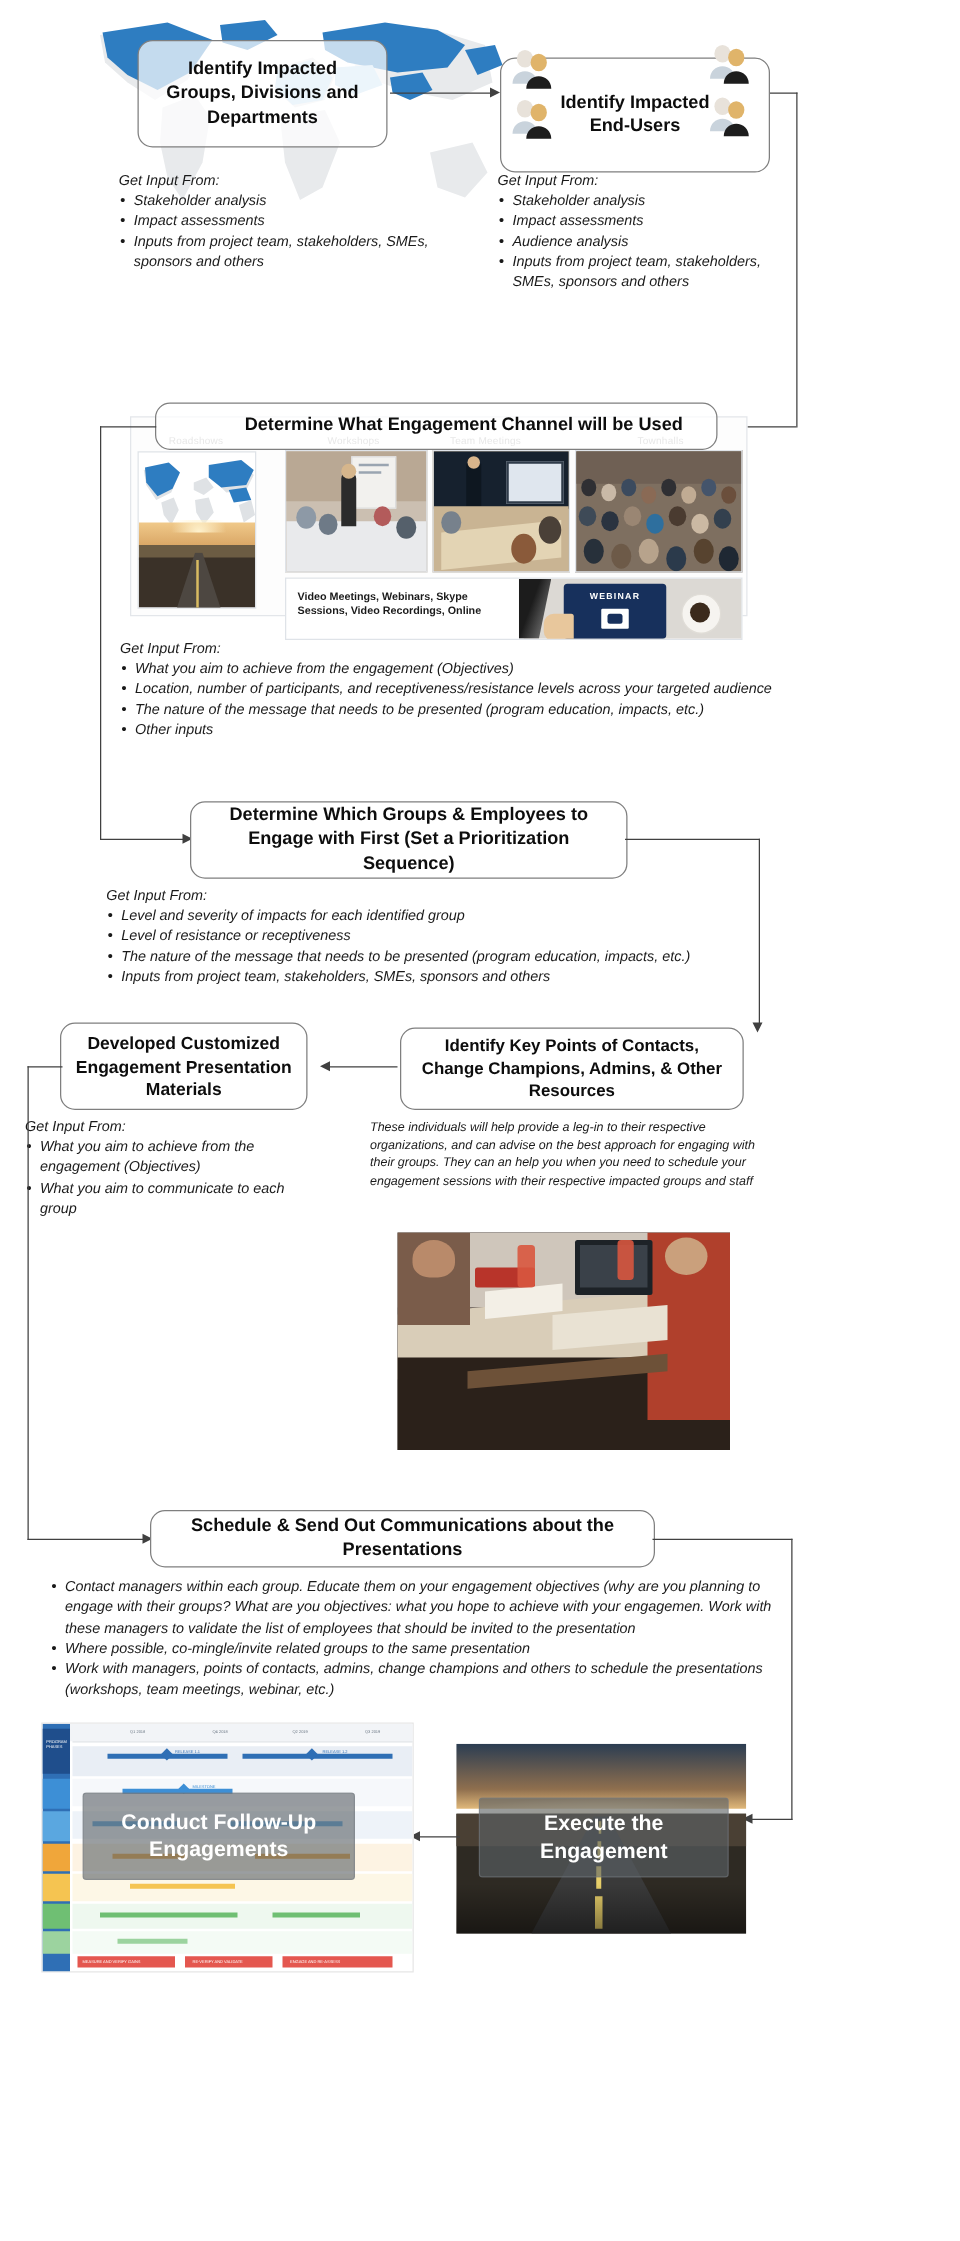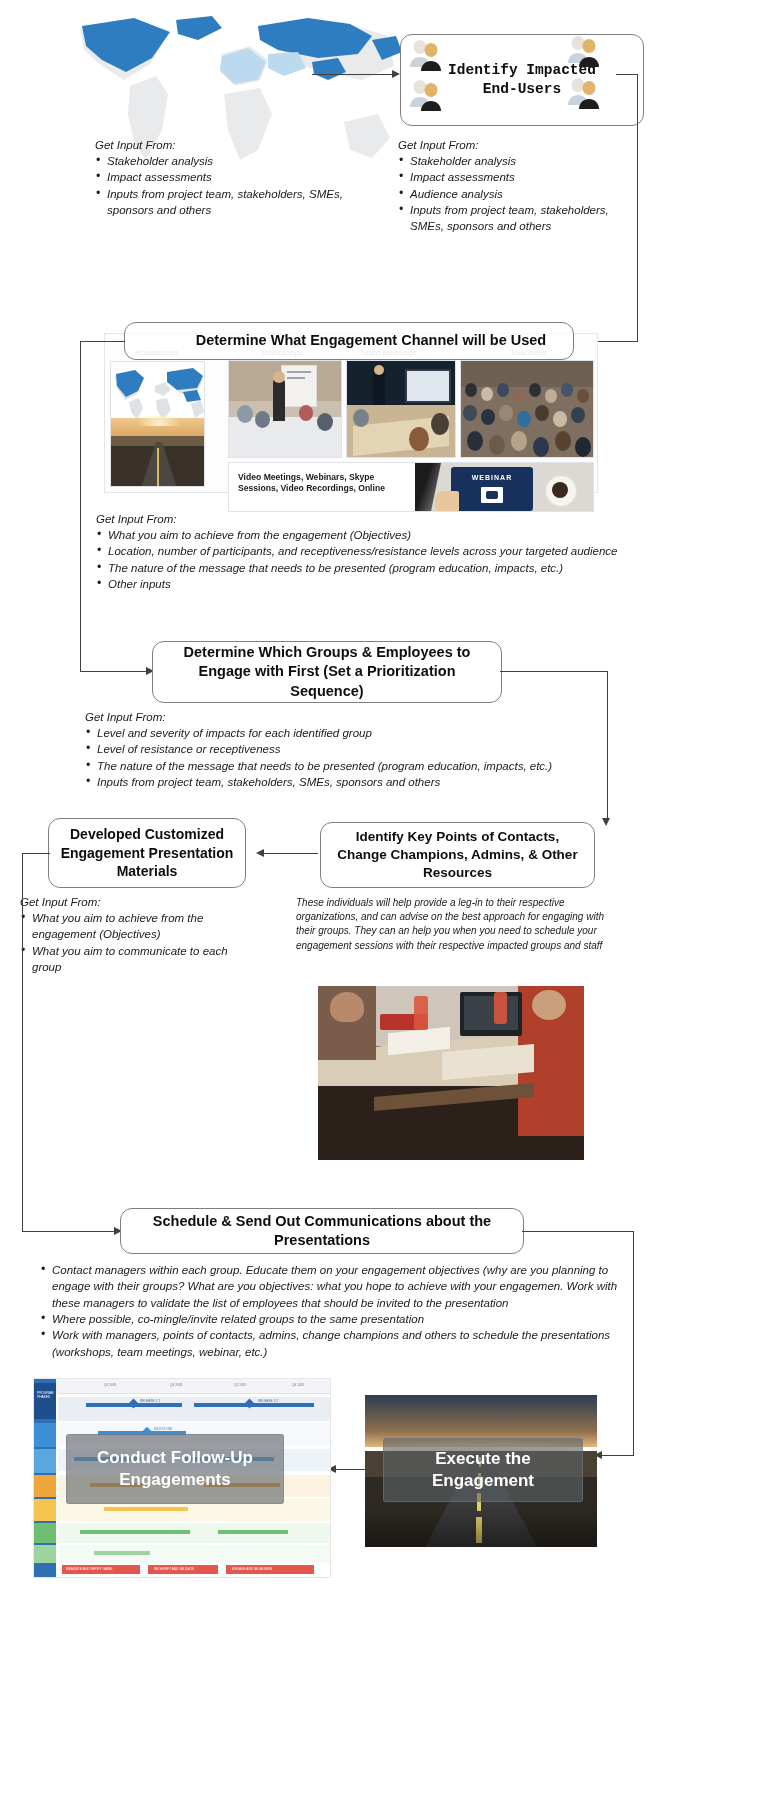--- a/index.html
+++ b/index.html
@@ -109,34 +109,37 @@
         <path d="M240 52 L266 48 L274 62 L256 70 L242 64 Z"></path>
         <path d="M300 30 L324 26 L330 42 L310 50 Z"></path>
       </g>
       <g fill="#BBD9EF">
         <path d="M150 46 L176 38 L194 52 L186 70 L162 74 L148 60 Z"></path>
         <path d="M196 44 L226 42 L234 58 L212 66 L196 58 Z"></path>
       </g>
     </svg>
   </div>
 
+  <div class="box" style="left:110px;top:32px;width:200px;height:86px;font-size:14.5px;padding:4px 10px;">
+    <span>Identify Impacted Groups, Divisions and Departments</span>
+  </div>
 
   <div class="note" style="left:95px;top:139px;width:290px;">
     <span class="hdr">Get Input From:</span>
     <ul>
       <li>Stakeholder analysis</li>
       <li>Impact assessments</li>
       <li>Inputs from project team, stakeholders, SMEs, sponsors and others</li>
     </ul>
   </div>
 
   <div class="ln lnh" style="left:312px;top:74px;width:82px;"></div>
   <div class="arrow right" style="left:392px;top:69.5px;"></div>
 
-  <div class="box solidbg" style="left:400px;top:34px;width:244px;height:92px;font-size:14.5px;padding:4px 46px;font-family:Liberation Mono, monospace;">
+  <div class="box solidbg" style="left:400px;top:46px;width:216px;height:92px;font-size:14.5px;padding:4px 46px;">
     <span>Identify Impacted End-Users</span>
   </div>
 
   <div class="people" style="left:406px;top:36px;">
     <svg width="44" height="40" viewBox="0 0 44 40">
       <ellipse cx="14" cy="11" rx="6.5" ry="7" fill="#E8E2DA"></ellipse>
         <path d="M4 31c0-6 4.5-10 10-10s10 4 10 10z" fill="#C9D3DC"></path>
       <ellipse cx="25" cy="14" rx="6.5" ry="7" fill="#E0B46A"></ellipse>
         <path d="M15 35c0-6 4.5-10 10-10s10 4 10 10z" fill="#1d1d1d"></path>
     </svg>

